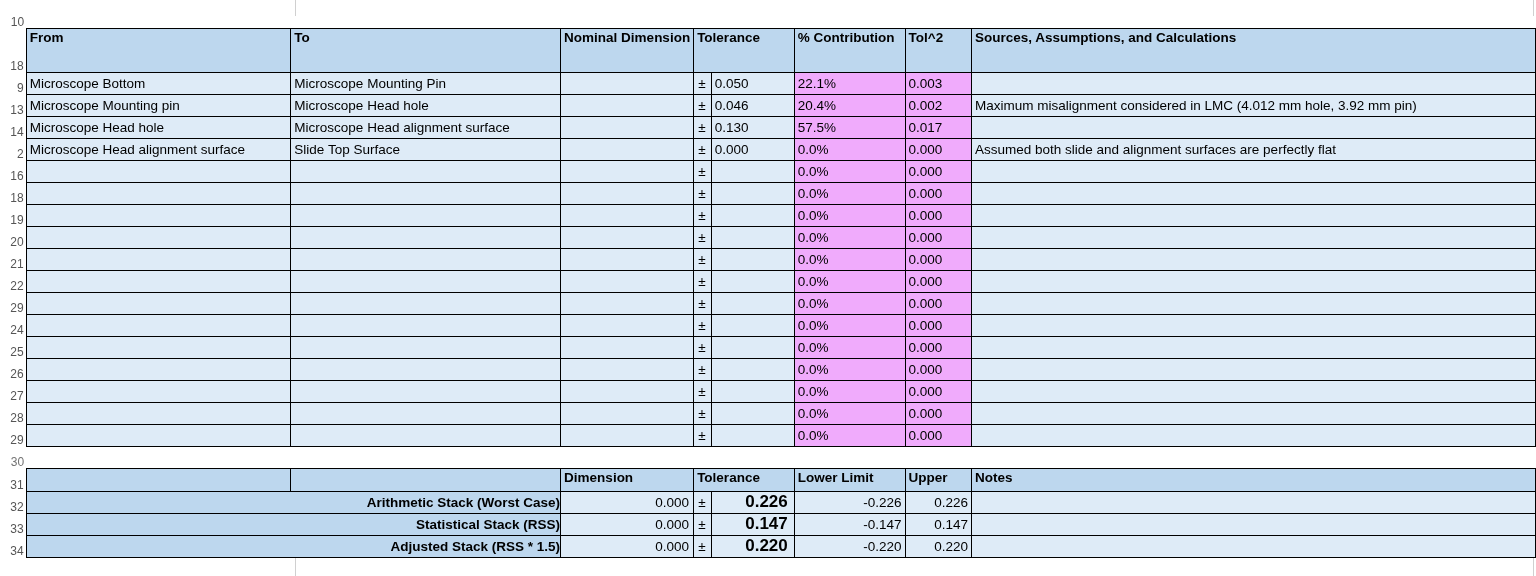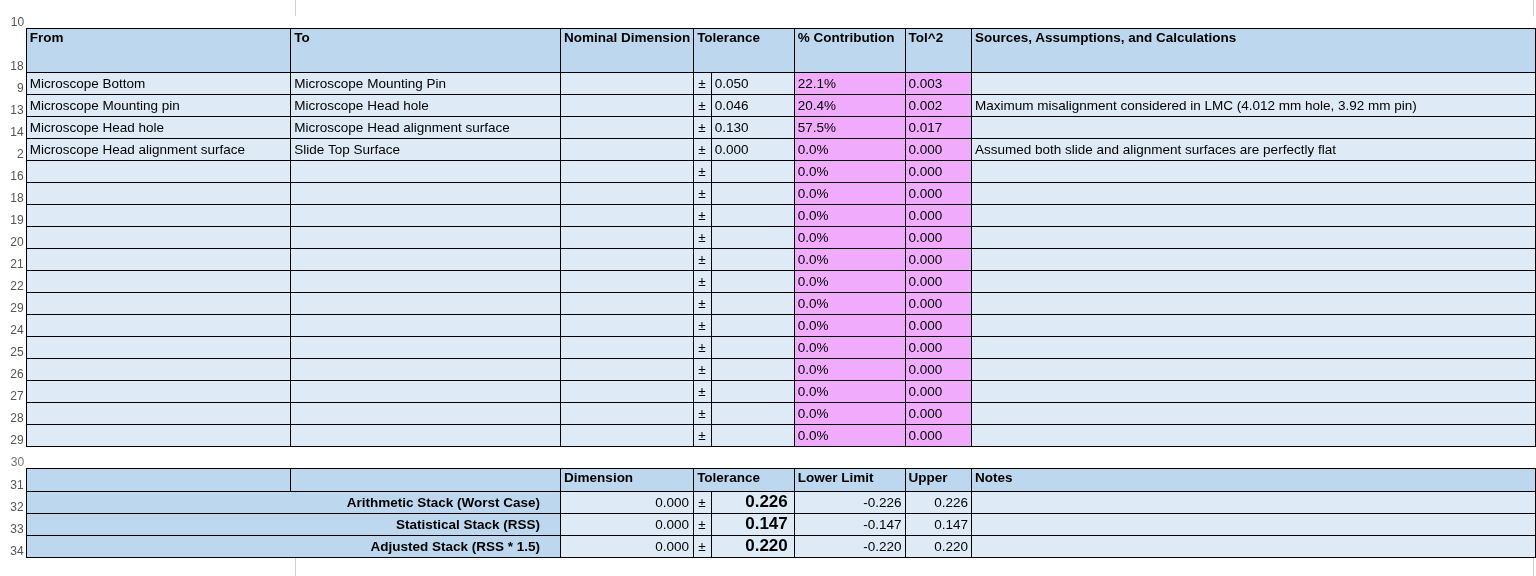--- a/index.html
+++ b/index.html
@@ -83,21 +83,21 @@
   }
   .blankrow td {
     border: none;
     background: #ffffff;
     height: 21px;
   }
   .sumlabel {
     background: #bdd7ee;
     font-weight: bold;
     text-align: right;
-    padding-right: 20px;
+    padding-right: 0;
   }
   .sumval {
     background: #deebf7;
     text-align: right;
     padding-right: 4px;
   }
   .sumtol {
     background: #deebf7;
     font-weight: bold;
     font-size: 17px;

